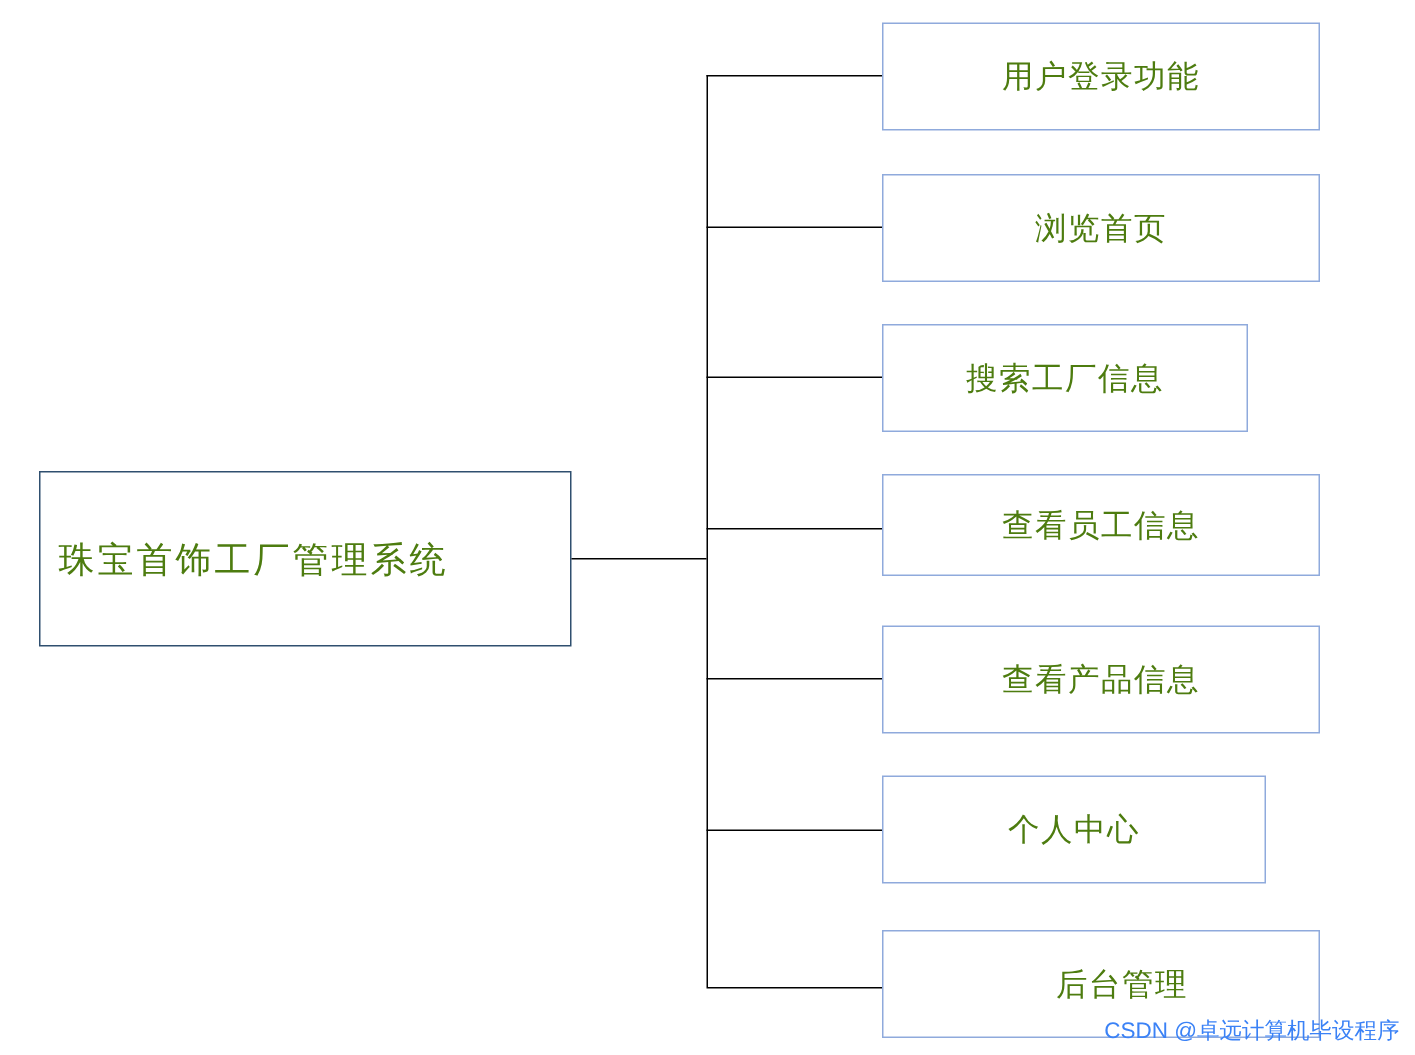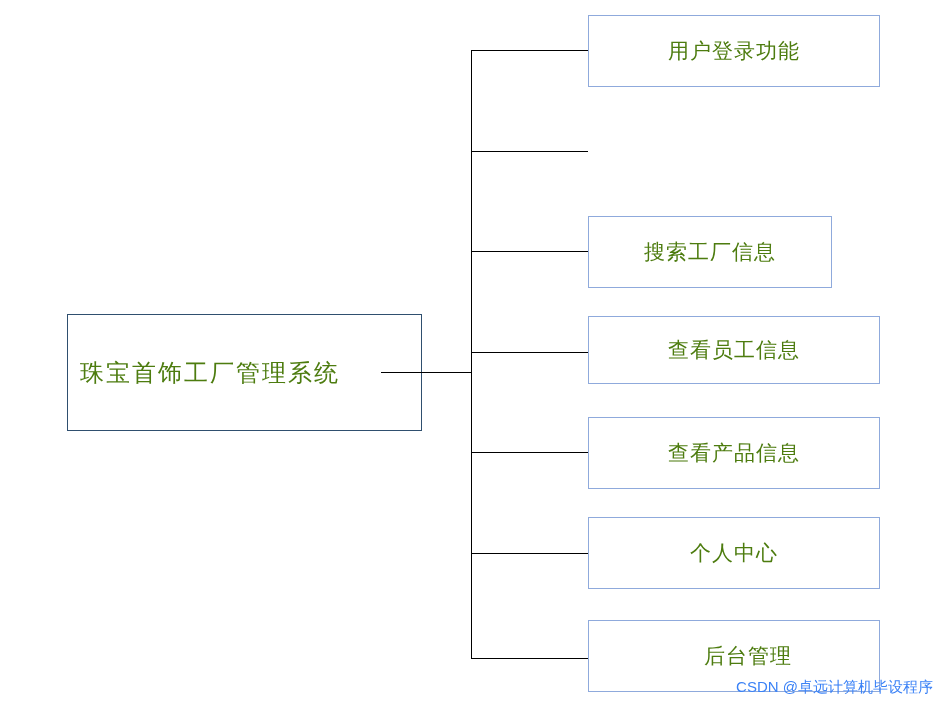--- a/index.html
+++ b/index.html
@@ -48,35 +48,36 @@
     font-size: 15px;
     color: #3b82f6;
     white-space: nowrap;
   }
 </style>
 </head>
 <body>
 
 <div id="canvas">
 
-  <div class="node root-node" style="left:26px; top:314px; width:355px; height:117px;margin-left:41px;">珠宝首饰工厂管理系统</div>
+  <div class="node root-node" style="left:26px; top:314px; width:355px; height:117px;">珠宝首饰工厂管理系统</div>
 
   <div class="connector h-line" style="left:381px; top:372px; width:90px;"></div>
 
   <div class="connector v-line" style="left:471px; top:50px; height:608px;"></div>
 
   <div class="connector h-line" style="left:471px; top:50px; width:117px;"></div>
   <div class="connector h-line" style="left:471px; top:151px; width:117px;"></div>
   <div class="connector h-line" style="left:471px; top:251px; width:117px;"></div>
   <div class="connector h-line" style="left:471px; top:352px; width:117px;"></div>
   <div class="connector h-line" style="left:471px; top:452px; width:117px;"></div>
   <div class="connector h-line" style="left:471px; top:553px; width:117px;"></div>
   <div class="connector h-line" style="left:471px; top:658px; width:117px;"></div>
 
   <div class="node" style="left:588px; top:15px; width:292px; height:72px;">用户登录功能</div>
+  <div class="node" style="left:588px; top:116px; width:292px; height:72px;">浏览首页</div>
   <div class="node" style="left:588px; top:216px; width:244px; height:72px;">搜索工厂信息</div>
   <div class="node" style="left:588px; top:316px; width:292px; height:68px;">查看员工信息</div>
   <div class="node" style="left:588px; top:417px; width:292px; height:72px;">查看产品信息</div>
-  <div class="node" style="left:588px; top:517px; width:292px; height:72px;">个人中心</div>
+  <div class="node" style="left:588px; top:517px; width:256px; height:72px;">个人中心</div>
   <div class="node" style="left:588px; top:620px; width:292px; height:72px;padding-left:28px;">后台管理</div>
 
   <div class="watermark">CSDN @卓远计算机毕设程序</div>
 </div>
 
 </body></html>

